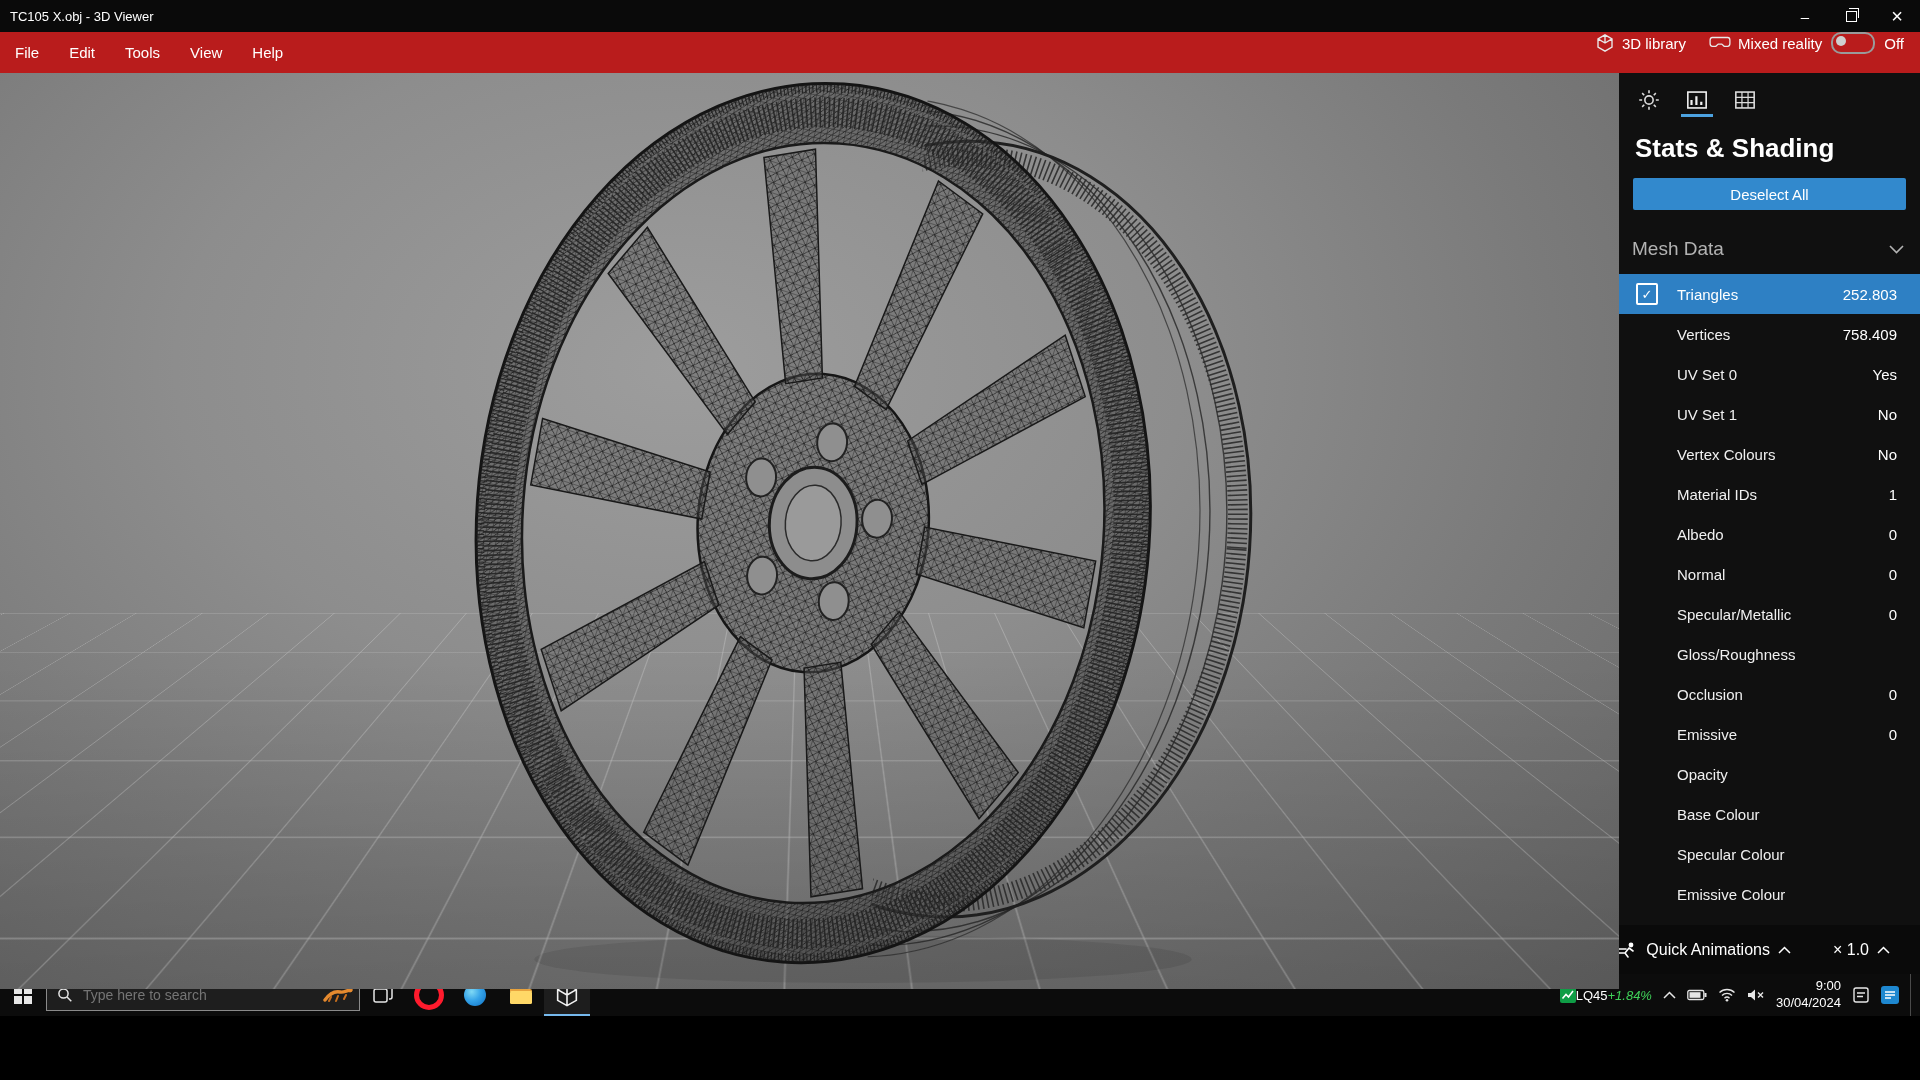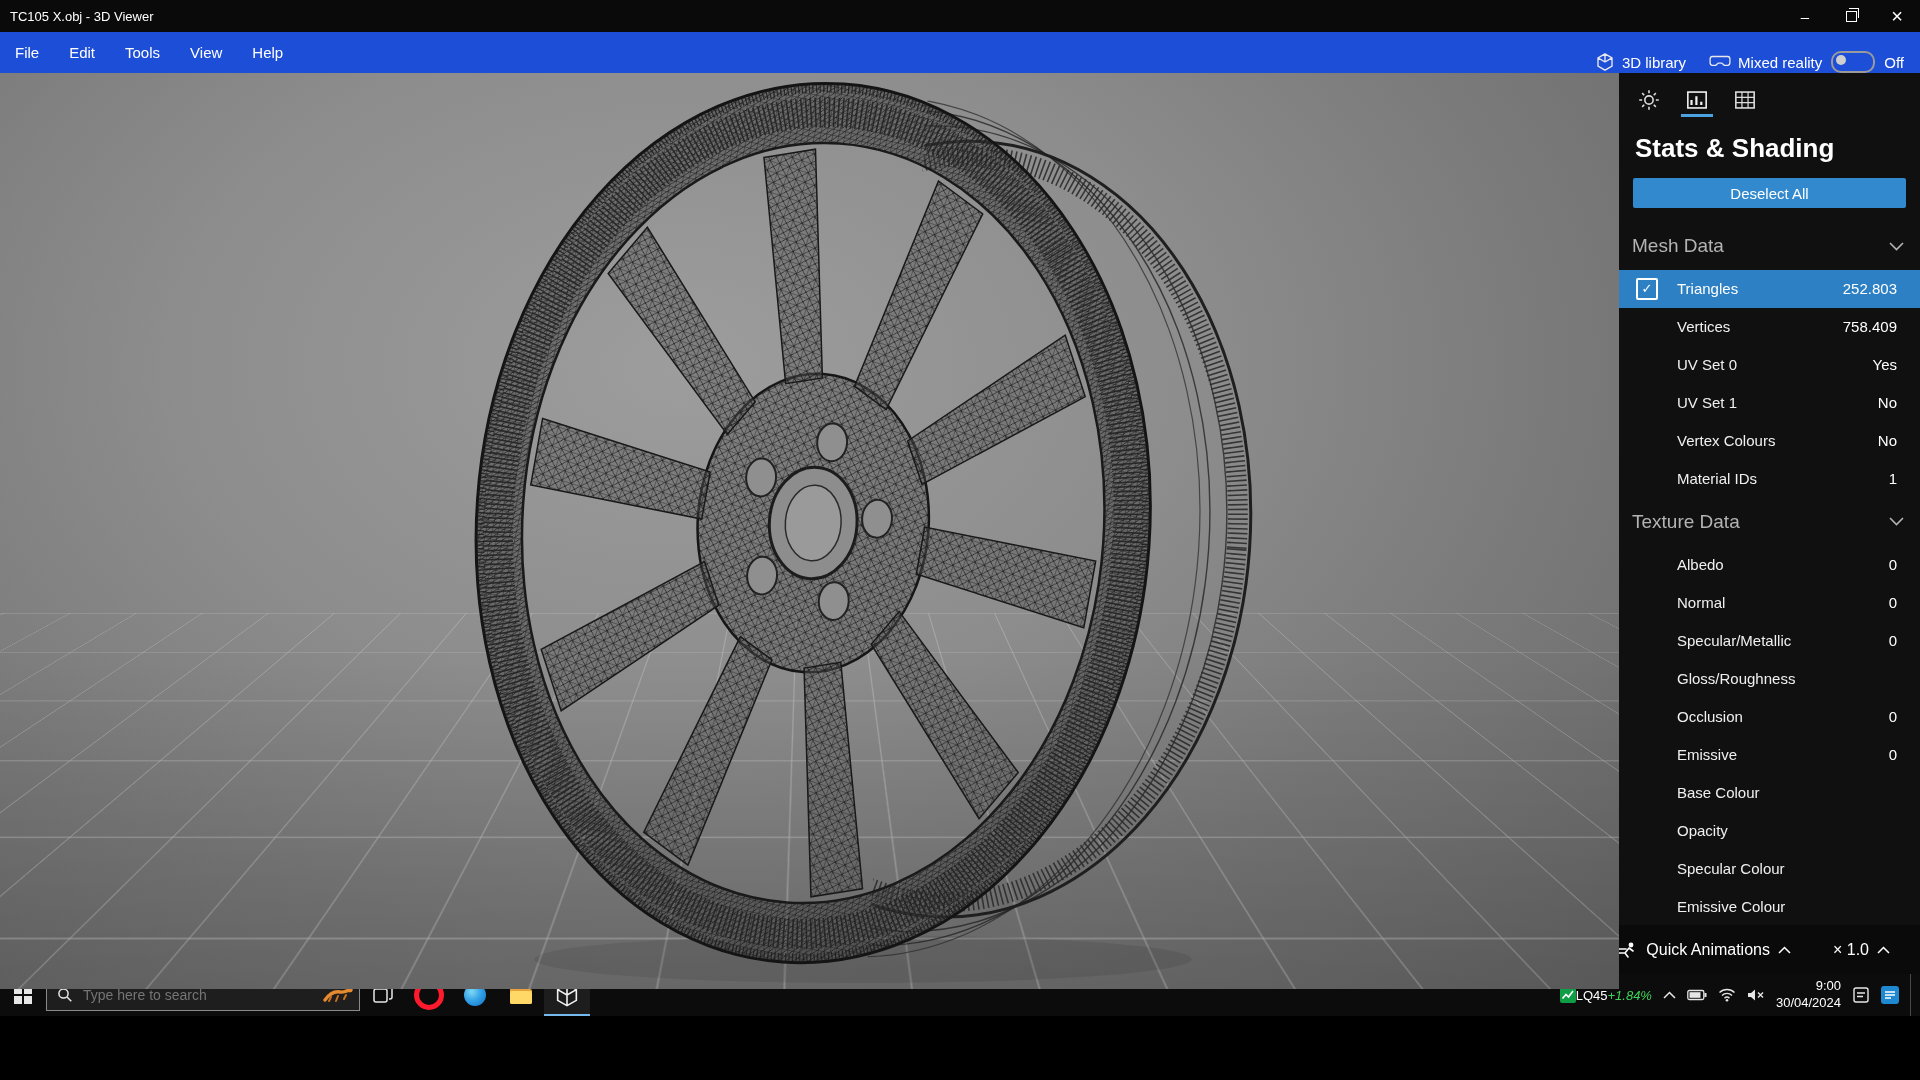--- a/index.html
+++ b/index.html
@@ -8,21 +8,21 @@
 
   
   .titlebar{height:32px;background:#0a0a0a;display:flex;align-items:center;color:#fff;}
   .titlebar .title{font-size:13px;padding-left:10px;}
   .win-controls{margin-left:auto;display:flex;height:100%;}
   .win-btn{width:46px;height:100%;display:flex;align-items:center;justify-content:center;color:#fff;font-size:15px;}
   .restore-glyph{width:9px;height:9px;border:1px solid #fff;position:relative;}
   .restore-glyph::before{content:'';position:absolute;top:-4px;left:2px;width:9px;height:9px;border:1px solid #fff;border-bottom:none;border-left:none;}
 
   
-  .menubar{height:41px;background:#1d4ed8;display:flex;align-items:flex-end;color:#fff;}
+  .menubar{height:41px;background:#b91c1c;display:flex;align-items:flex-start;color:#fff;}
   .menu-item{font-size:15px;padding:0 15px;height:100%;display:flex;align-items:center;}
   .menu-right{margin-left:auto;display:flex;align-items:center;gap:9px;padding-right:16px;font-size:15px;}
   .menu-right .grp{display:flex;align-items:center;gap:7px;margin-left:14px;}
   .toggle{width:40px;height:18px;border:2px solid #9a9a9a;border-radius:10px;position:relative;}
   .toggle .knob{position:absolute;left:3px;top:2px;width:10px;height:10px;border-radius:50%;background:#cfcfcf;}
 
   
   .content{height:852px;display:flex;}
   .viewport{position:relative;width:1619px;height:916px;overflow:hidden;
     background:linear-gradient(180deg,rgba(0,0,0,0) 62%,rgba(0,0,0,0.14) 100%),
@@ -248,26 +248,20 @@
         <span class="chk-slot"></span>
         <span class="plabel">Vertex Colours</span>
         <span class="pvalue">No</span>
       </div>
       <div class="prow">
         <span class="chk-slot"></span>
         <span class="plabel">Material IDs</span>
         <span class="pvalue">1</span>
       </div>
 
-      <div class="section-header">
-        <span>Texture Data</span>
-        <svg width="15" height="9" viewBox="0 0 15 9">
-          <path d="M1 1l6.5 6.5L14 1" fill="none" stroke="#b3b3b3" stroke-width="1.6"></path>
-        </svg>
-      </div>
 
       <div class="prow">
         <span class="chk-slot"></span>
         <span class="plabel">Albedo</span>
         <span class="pvalue">0</span>
       </div>
       <div class="prow">
         <span class="chk-slot"></span>
         <span class="plabel">Normal</span>
         <span class="pvalue">0</span>
@@ -287,26 +281,26 @@
         <span class="plabel">Occlusion</span>
         <span class="pvalue">0</span>
       </div>
       <div class="prow">
         <span class="chk-slot"></span>
         <span class="plabel">Emissive</span>
         <span class="pvalue">0</span>
       </div>
       <div class="prow">
         <span class="chk-slot"></span>
+        <span class="plabel">Opacity</span>
+        <span class="pvalue"></span>
+      </div>
+      <div class="prow">
+        <span class="chk-slot"></span>
         <span class="plabel">Base Colour</span>
-        <span class="pvalue"></span>
-      </div>
-      <div class="prow">
-        <span class="chk-slot"></span>
-        <span class="plabel">Opacity</span>
         <span class="pvalue"></span>
       </div>
       <div class="prow">
         <span class="chk-slot"></span>
         <span class="plabel">Specular Colour</span>
         <span class="pvalue"></span>
       </div>
       <div class="prow">
         <span class="chk-slot"></span>
         <span class="plabel">Emissive Colour</span>

